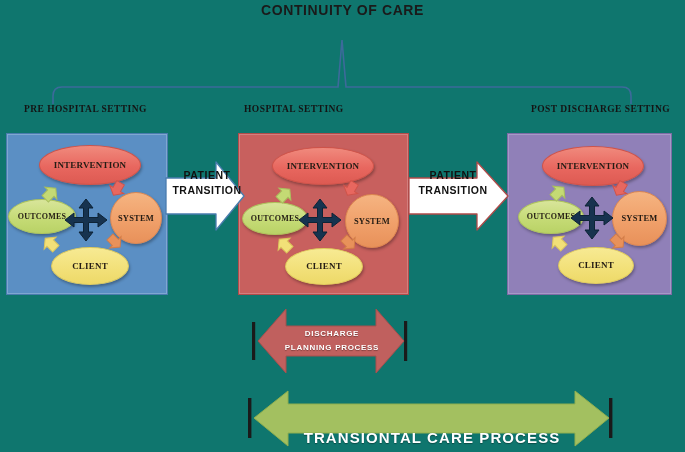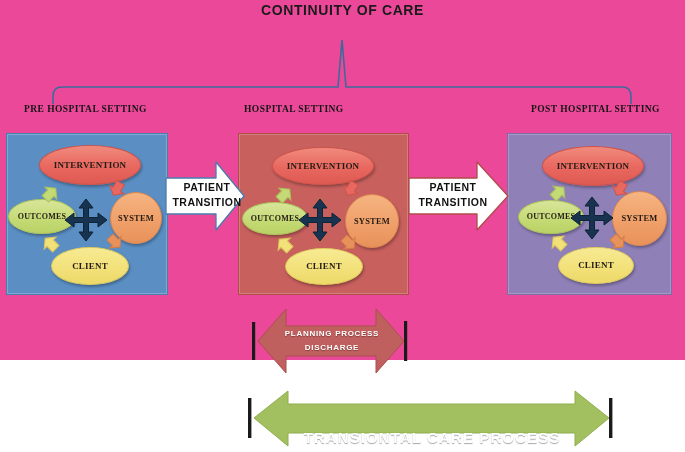--- a/index.html
+++ b/index.html
@@ -1,18 +1,18 @@
 <!DOCTYPE html>
 <html><head>
 <meta charset="utf-8">
 <style>
   html,body{margin:0;padding:0;background:#ffffff;}
   body{width:685px;height:452px;overflow:hidden;
        font-family:"Liberation Sans",sans-serif;}
-  #stage{position:relative;width:685px;height:360px;background:#ec4899;}
+  #stage{position:relative;width:685px;height:452px;background:#0f766e;}
 
   
   .title{
     position:absolute;left:0;top:2px;width:685px;text-align:center;
     font-family:"Liberation Sans",sans-serif;
     font-size:14px;font-weight:bold;letter-spacing:.6px;color:#1a1a1a;
   }
 
   
   .bracket{position:absolute;left:0;top:18px;width:685px;height:86px;}
@@ -75,21 +75,20 @@
 
   
   .pent{position:absolute;}
 
   
   .ptrans{position:absolute;}
   .ptrans-label{
     position:absolute;text-align:center;
     font-size:10.5px;font-weight:bold;letter-spacing:.5px;color:#111;
     line-height:15px;
-    margin-top:12px;
   }
 
   
   .dbl{position:absolute;}
   .dbl-label{
     position:absolute;text-align:center;color:#ffffff;font-weight:bold;
     text-shadow:0 1px 1px rgba(0,0,0,.35);
   }
   .lbl-discharge{font-size:8px;letter-spacing:.7px;line-height:14px;}
   .lbl-transitional{font-size:15px;letter-spacing:1.1px;}
@@ -100,21 +99,21 @@
 <div id="stage">
 
   <div class="title">CONTINUITY OF CARE</div>
 
   <svg class="bracket" viewBox="0 0 685 86">
     <path d="M53,100 L53,78 Q53,69 62,69 L338,69 L342,22 L346,69 L622,69 Q631,69 631,78 L631,100" fill="none" stroke="#3d6a9b" stroke-width="1.6" stroke-linecap="round"></path>
   </svg>
 
   <div class="caption cap-pre">PRE HOSPITAL SETTING</div>
   <div class="caption cap-hos">HOSPITAL SETTING</div>
-  <div class="caption cap-post">POST HOSPITAL SETTING</div>
+  <div class="caption cap-post">POST DISCHARGE SETTING</div>
 
   <div class="panel panel-pre">
     <div class="inner">
 
       <div class="node n-intervention" style="left:32px;top:11px;width:100px;height:38px;font-size:9px;">INTERVENTION</div>
 
       <div class="node n-outcomes" style="left:1px;top:65px;width:66px;height:33px;font-size:8px;">OUTCOMES</div>
 
       <div class="node n-system" style="left:103px;top:58px;width:50px;height:50px;font-size:8.5px;">SYSTEM</div>
 
@@ -242,22 +241,22 @@
 
   <svg class="dbl" style="left:252px;top:305px;" width="158" height="72" viewBox="0 0 158 72">
 
     <rect x="0" y="17" width="3.2" height="38" fill="#1a1a1a"></rect>
 
     <rect x="152" y="16" width="3.2" height="40" fill="#1a1a1a"></rect>
 
     <path d="M6,36 L34,4 L34,21 L124,21 L124,4 L152,36 L124,68 L124,51 L34,51 L34,68 Z" fill="#c0605e" stroke="#a84f4d" stroke-width="1" stroke-linejoin="round"></path>
   </svg>
   <div class="dbl-label lbl-discharge" style="left:262px;top:327px;width:140px;">
+    <div>DISCHARGE</div>
     <div>PLANNING PROCESS</div>
-    <div>DISCHARGE</div>
   </div>
 
   <svg class="dbl" style="left:248px;top:389px;" width="367" height="60" viewBox="0 0 367 60">
     <rect x="0" y="9" width="3.4" height="40" fill="#1a1a1a"></rect>
     <rect x="361" y="9" width="3.4" height="40" fill="#1a1a1a"></rect>
     <path d="M6,29 L40,2 L40,15 L327,15 L327,2 L361,29 L327,57 L327,44 L40,44 L40,57 Z" fill="#a3c060" stroke="#8fae4e" stroke-width="1" stroke-linejoin="round"></path>
   </svg>
   <div class="dbl-label lbl-transitional" style="left:262px;top:429px;width:340px;">TRANSIONTAL CARE PROCESS</div>
 
 </div>

